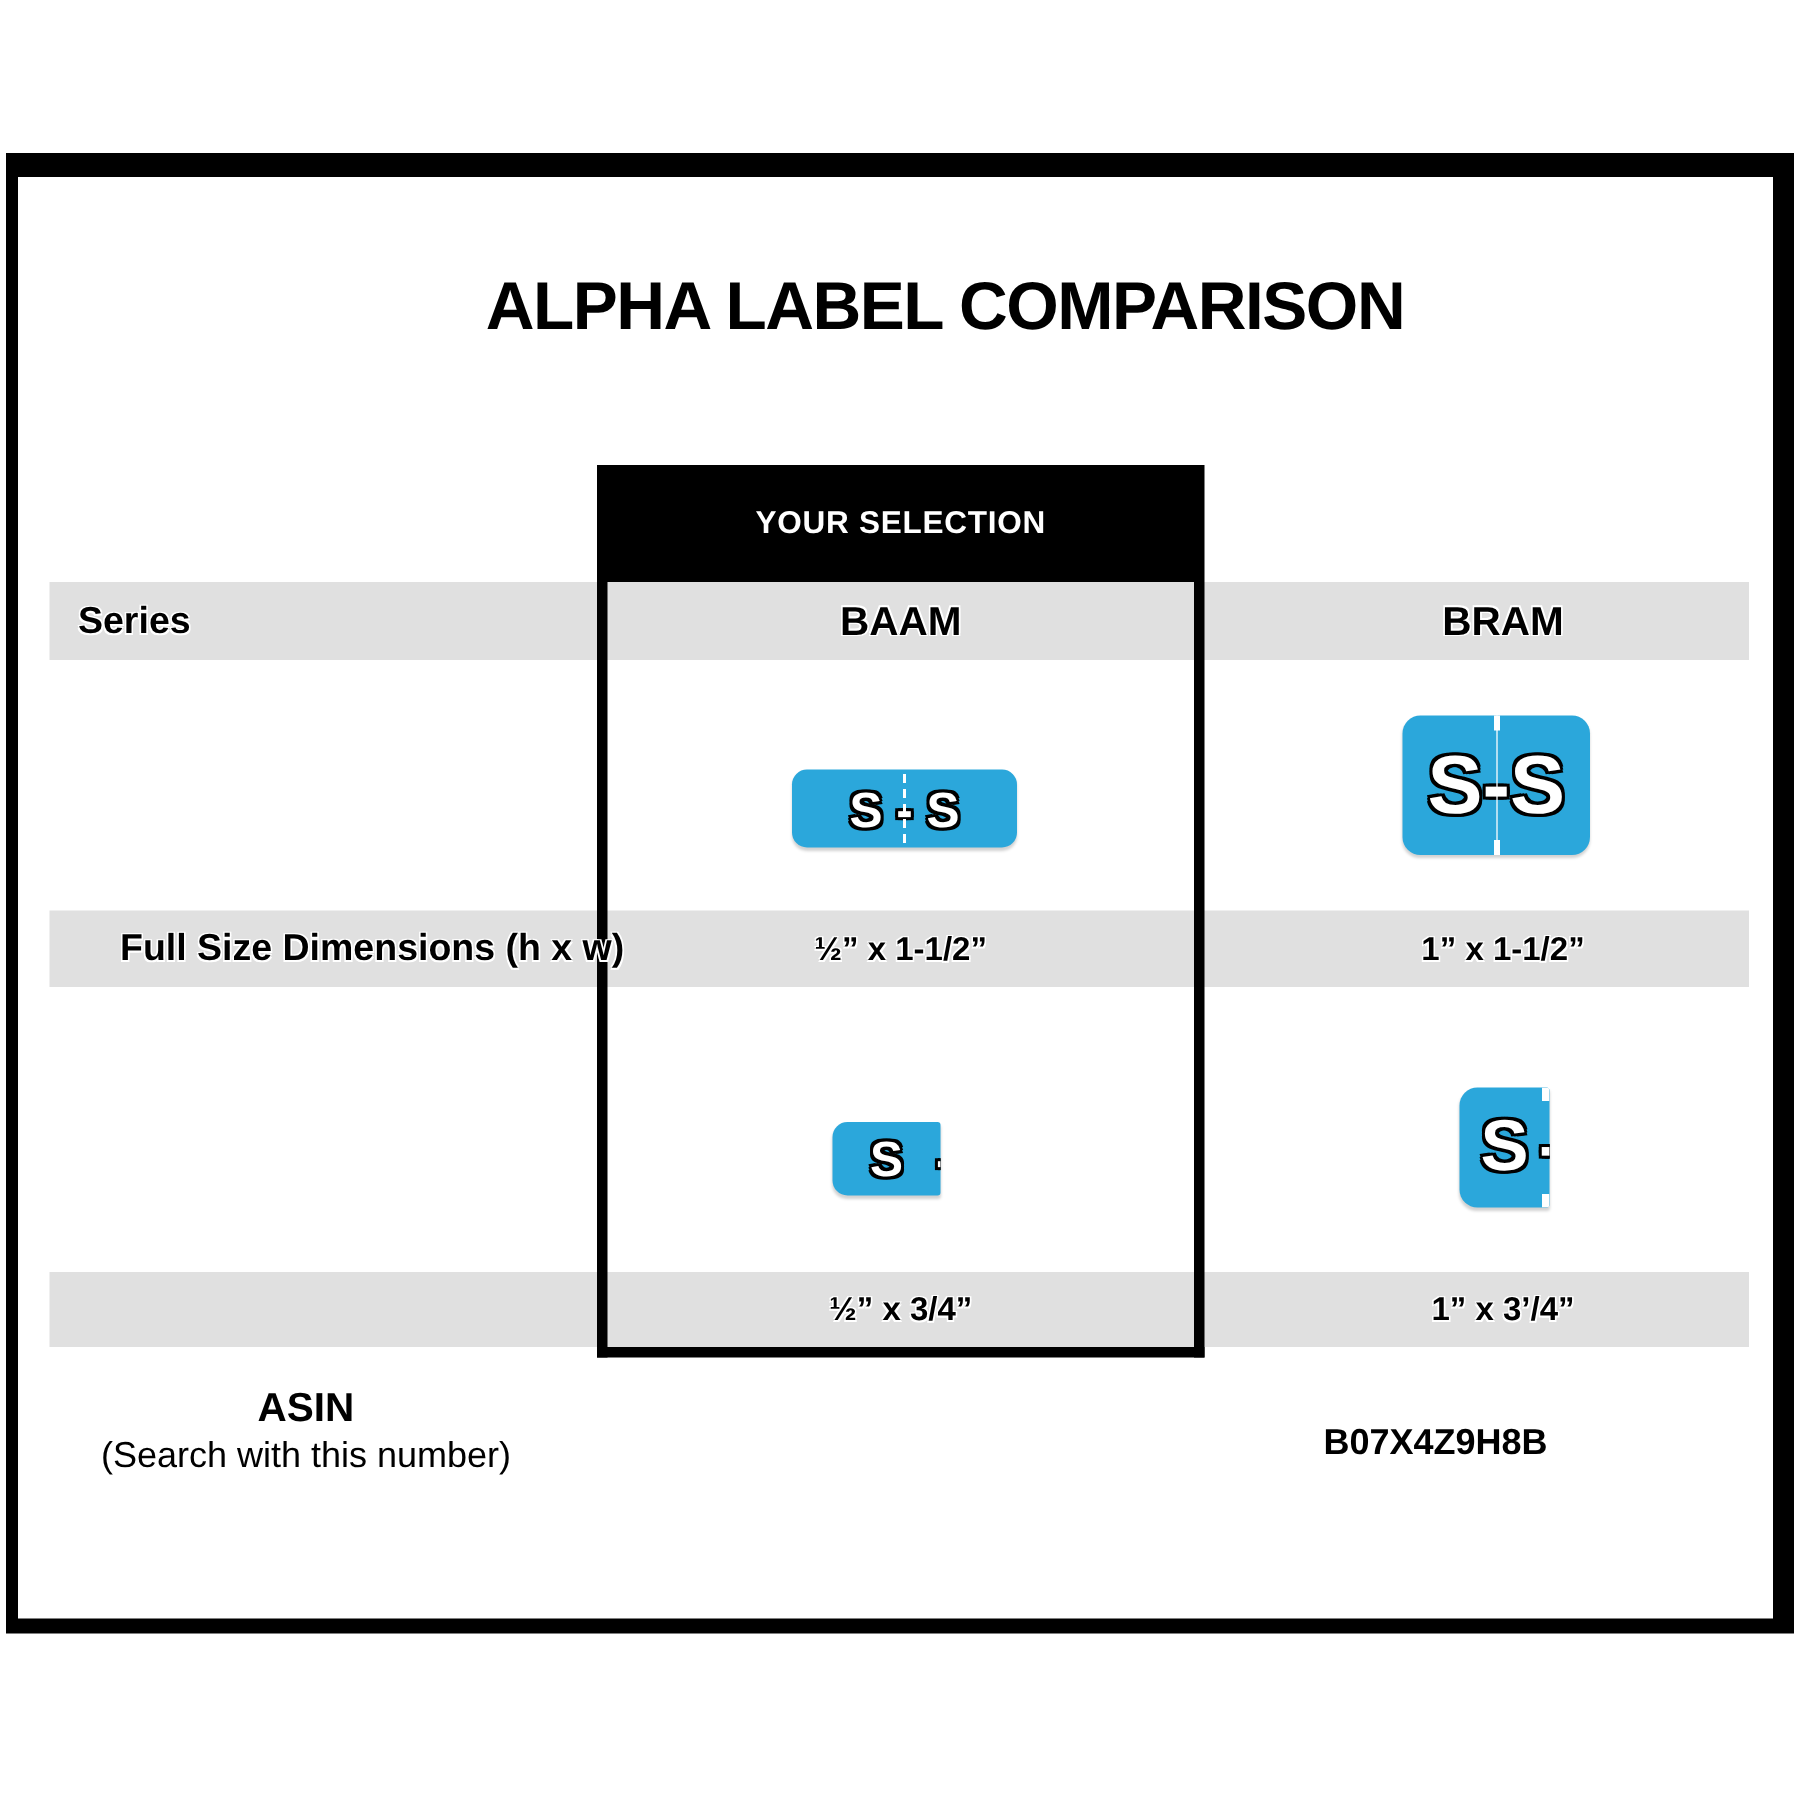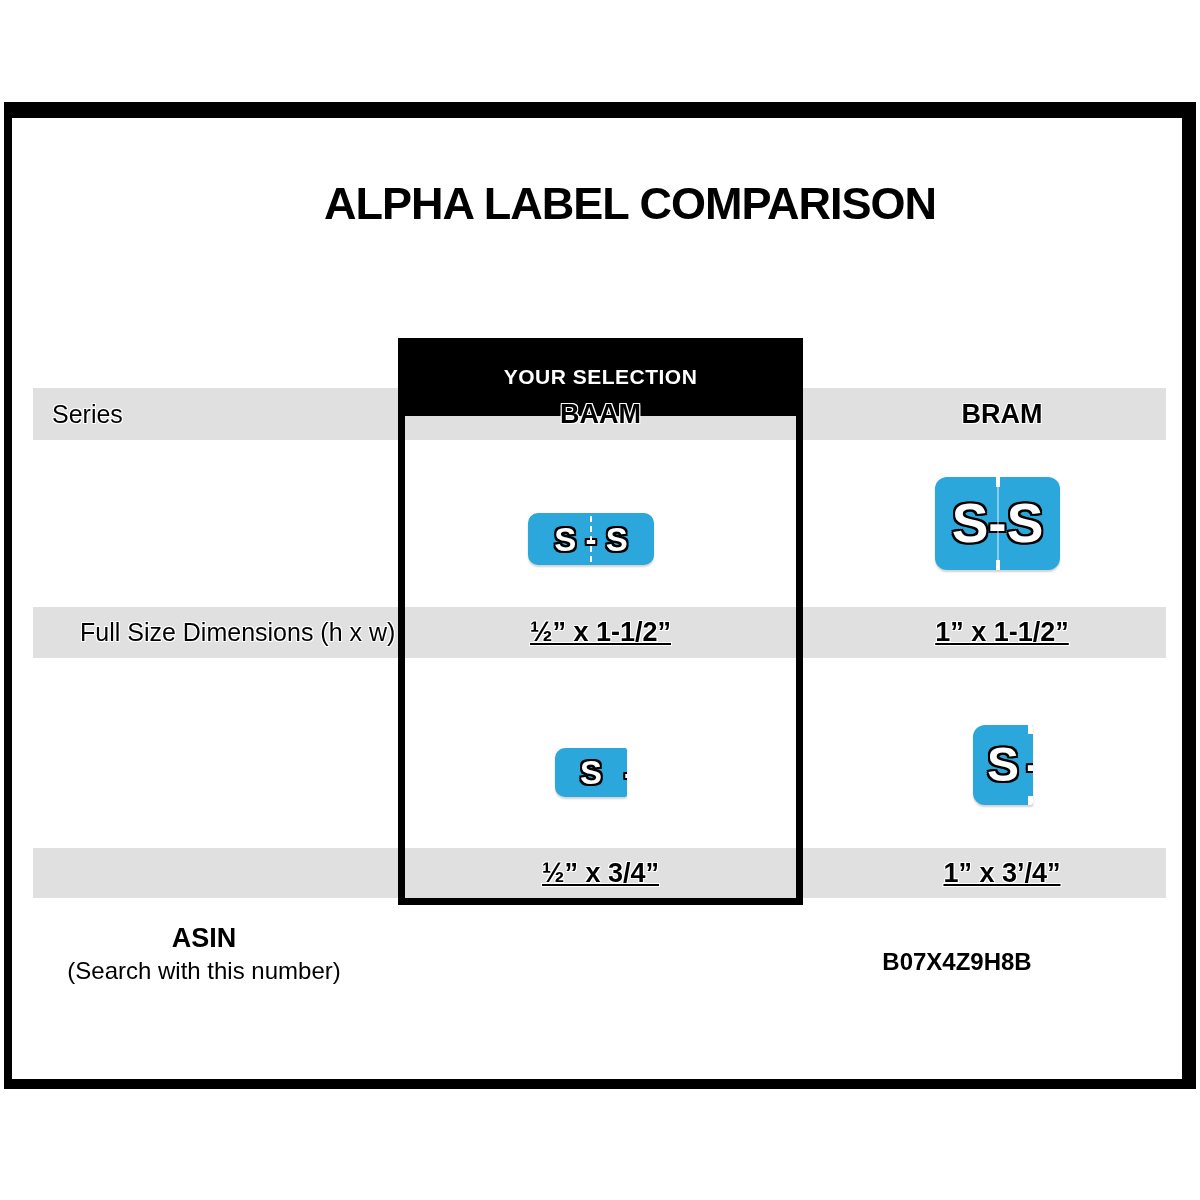--- a/index.html
+++ b/index.html
@@ -15,34 +15,34 @@
   .page-title{
     position:absolute;left:0;top:178px;width:1200px;text-align:center;
     font-size:45px;font-weight:700;letter-spacing:-1px;z-index:2;margin-left:30px;
   }
   .band{position:absolute;left:33px;width:1133px;background:#e0e0e0;z-index:1;}
   .band-series{top:388px;height:52px;}
   .band-fsd{top:607px;height:51px;}
   .band-fold{top:848px;height:50px;}
   .selection-banner{
     position:absolute;left:398px;top:310px;width:405px;height:78px;background:#000;
-    display:flex;align-items:center;justify-content:center;z-index:6;margin-top:28px;
+    display:flex;align-items:center;justify-content:center;z-index:6;
   }
   .selection-banner span{color:#fff;font-weight:700;font-size:21px;letter-spacing:.5px;}
   .col-frame{
     position:absolute;left:398px;top:388px;width:405px;height:517px;box-sizing:border-box;
     border-left:7px solid #000;border-right:7px solid #000;border-bottom:7px solid #000;
     z-index:5;pointer-events:none;
   }
   .cell{position:absolute;display:flex;align-items:center;z-index:6;}
   .cell.center{justify-content:center;text-align:center;}
-  .rowlabel{font-size:25px;font-weight:400;text-align:center;}
+  .rowlabel{font-size:25px;font-weight:700;text-align:center;}
   .halo{text-shadow:1px 1px 0 #fff,-1px -1px 0 #fff,1px -1px 0 #fff,-1px 1px 0 #fff;}
   .colhead{font-size:27px;font-weight:700;}
-  .dimval{font-size:27px;font-weight:700;text-decoration:underline;}
+  .dimval{font-size:22px;font-weight:700;}
   .c-series-label{left:52px;top:388px;height:52px;}
   .c-baam{left:405px;top:388px;width:391px;height:52px;}
   .c-bram{left:812px;top:388px;width:380px;height:52px;}
   .c-fullimg-label{left:52px;top:440px;height:167px;}
   .c-fsd-label{left:52px;top:607px;height:51px;margin-left:28px;}
   .c-fsd-baam{left:405px;top:607px;width:391px;height:51px;}
   .c-fsd-bram{left:812px;top:607px;width:380px;height:51px;}
   .c-folded-label{left:52px;top:658px;height:190px;}
   .c-fold-dims-label{left:52px;top:848px;height:50px;}
   .c-fold-dims-baam{left:405px;top:848px;width:391px;height:50px;}
@@ -52,21 +52,21 @@
   .c-asin-value{left:767px;top:940px;width:380px;height:44px;font-size:24px;font-weight:700;}
   .lbl{
     position:absolute;background:#2BA7DB;display:flex;align-items:center;justify-content:center;
     z-index:6;box-shadow:0 2px 2px rgba(0,0,0,0.18);
   }
   .outline-text{
     color:#fff;font-weight:700;line-height:1;
     text-shadow:-2px -2px 0 #000,2px -2px 0 #000,-2px 2px 0 #000,2px 2px 0 #000,
                 -2px 0 0 #000,2px 0 0 #000,0 -2px 0 #000,0 2px 0 #000;
   }
-  .lbl-baam-full{left:528px;top:513px;width:126px;height:52px;border-radius:10px;font-size:33px;}
+  .lbl-baam-full{left:528px;top:513px;width:150px;height:52px;border-radius:10px;font-size:33px;}
   .lbl-bram-full{left:935px;top:477px;width:125px;height:93px;border-radius:12px;font-size:55px;}
   .lbl-baam-folded{left:555px;top:748px;width:72px;height:49px;border-radius:10px 2px 2px 10px;overflow:hidden;font-size:33px;}
   .lbl-bram-folded{left:973px;top:725px;width:60px;height:80px;border-radius:12px 2px 2px 12px;overflow:hidden;font-size:48px;}
   .fold-dashed-line{
     position:absolute;left:50%;top:3px;bottom:3px;width:0;
     border-left:2px dashed #ffffff;transform:translateX(-50%);
   }
   .fold-hairline{
     position:absolute;left:50%;top:0;bottom:0;width:1px;background:rgba(255,255,255,.85);
     transform:translateX(-50%);

